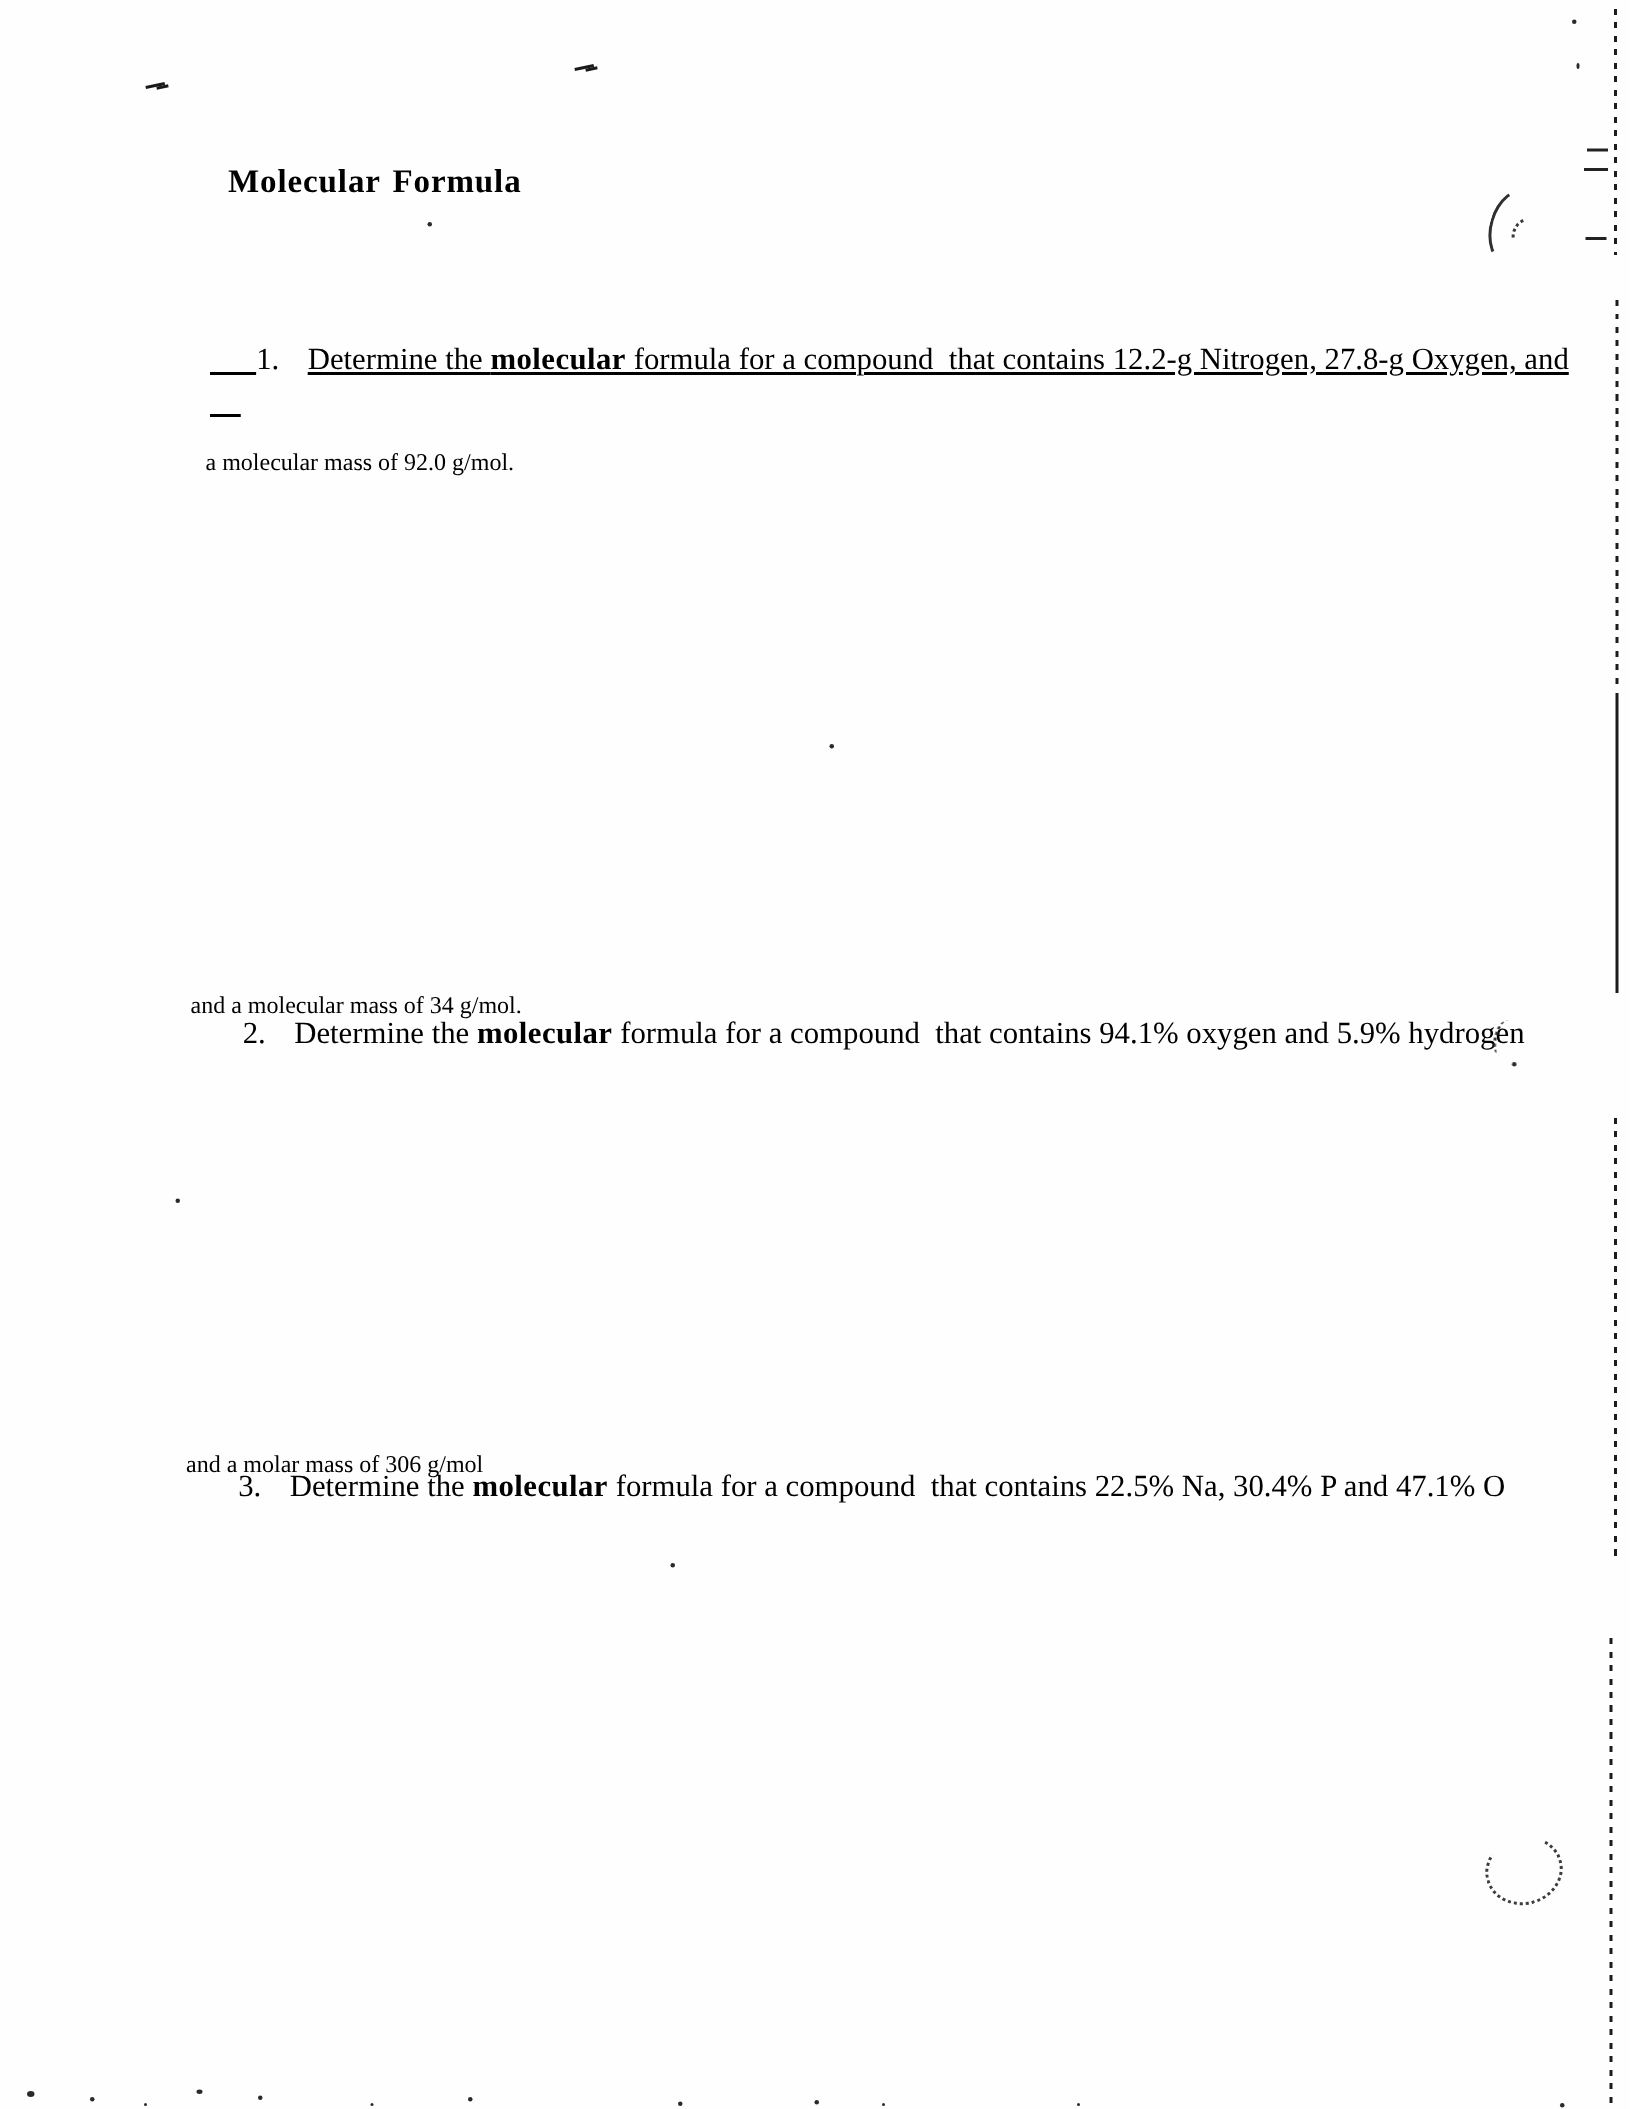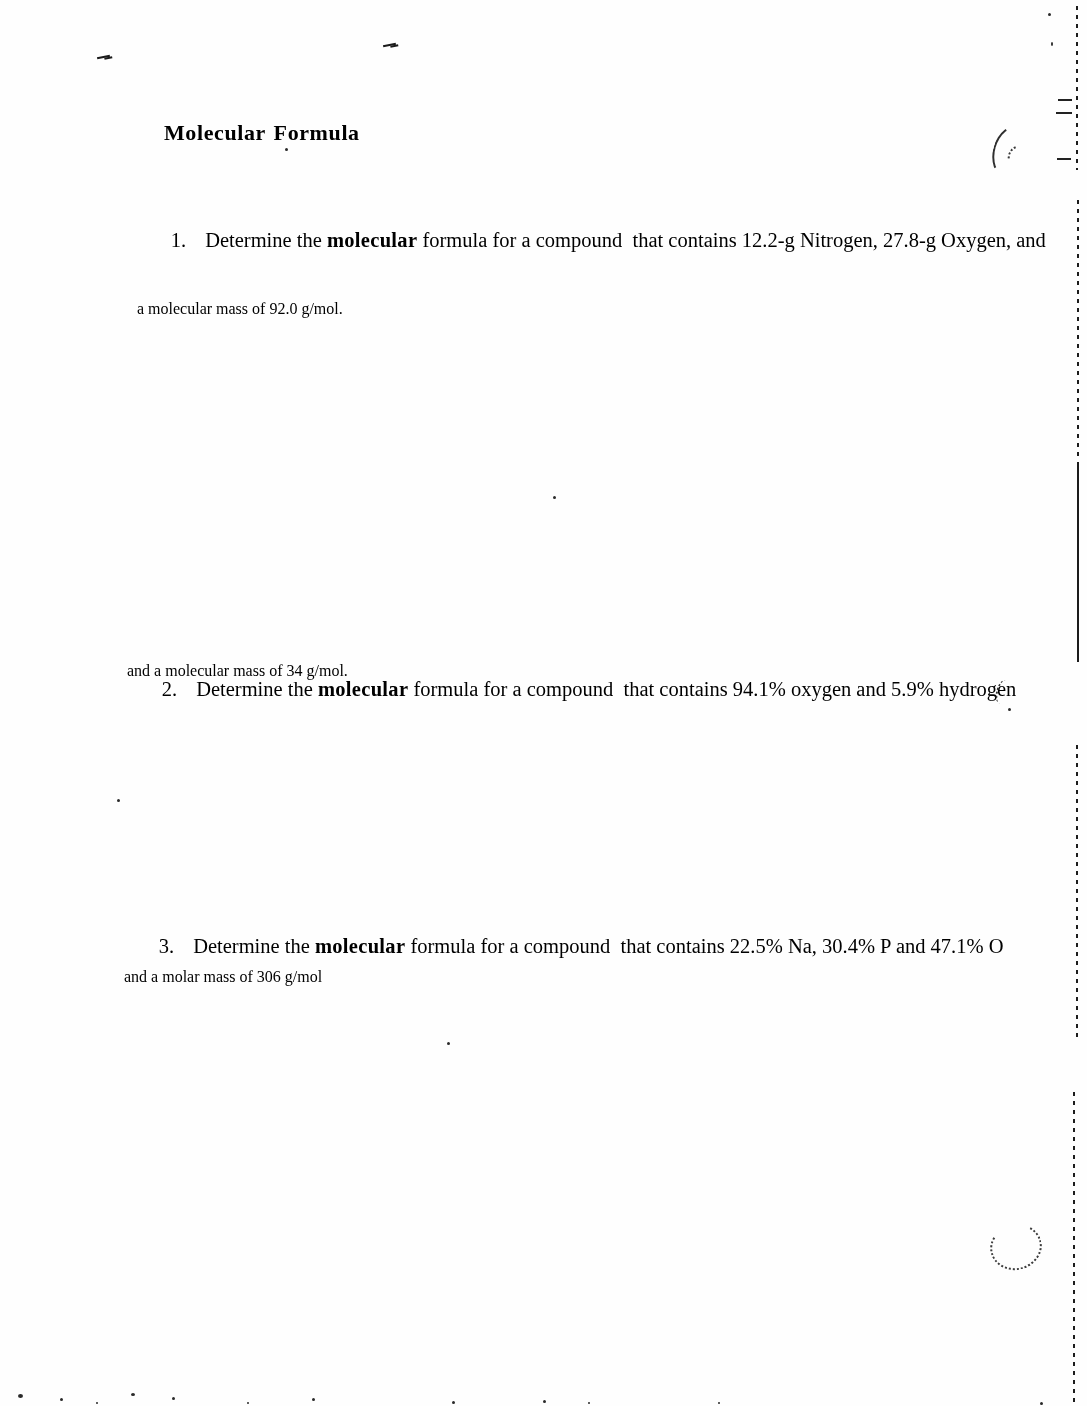--- a/index.html
+++ b/index.html
@@ -8,21 +8,21 @@
     width:1087px;height:1406px;
     background:#fefefe;
     overflow:hidden;
     font-family:"Liberation Serif", serif;
     color:#141414;
   }
   .scan{filter:blur(0.3px) contrast(1.25);}
   .title{
     position:absolute;left:148px;top:104px;
     font-size:22px;font-weight:700;letter-spacing:0.6px;
-    word-spacing:2px;white-space:pre;margin:16px;
+    word-spacing:2px;white-space:pre;margin:4px;
   }
   .qline{position:absolute;font-size:20.5px;white-space:pre;line-height:28px;}
   .qline .num{display:inline-block;margin-right:19px;}
   .qline b{font-weight:700;letter-spacing:0.3px;}
   .cont{position:absolute;font-size:16px;white-space:pre;line-height:28px;}
 
   
   .edge-dash{position:absolute;width:2px;background:repeating-linear-gradient(180deg,#1c1c1c 0 4px,transparent 4px 9px);}
   .edge-solid{position:absolute;width:2px;background:#1c1c1c;}
   .tick{position:absolute;height:2px;background:#222;}
@@ -39,31 +39,31 @@
     border-radius:50%;border-top-color:transparent;transform:rotate(-14deg);}
 </style>
 </head>
 <body>
 
 <div class="page">
 
   <div class="scan">
     <h1 class="title">Molecular Formula</h1>
 
-    <div class="qline" style="left:140px;top:198px;">
+    <div class="qline" style="left:140px;top:198px;text-decoration:underline;">
       <span class="num">1.</span><span>Determine the </span><b>molecular</b><span> formula for a compound  that contains 12.2-g Nitrogen, 27.8-g Oxygen, and</span>
     </div>
     <div class="cont" style="left:137px;top:295px;">a molecular mass of 92.0 g/mol.</div>
 
     <div class="qline" style="left:131px;top:647px;">
       <span class="num">2.</span><span>Determine the </span><b>molecular</b><span> formula for a compound  that contains 94.1% oxygen and 5.9% hydrogen</span>
     </div>
     <div class="cont" style="left:127px;top:657px;text-align:right;">and a molecular mass of 34 g/mol.</div>
 
-    <div class="qline" style="left:128px;top:904px;text-align:right;">
+    <div class="qline" style="left:128px;top:949px;text-align:right;">
       <span class="num">3.</span><span>Determine the </span><b>molecular</b><span> formula for a compound  that contains 22.5% Na, 30.4% P and 47.1% O</span>
     </div>
     <div class="cont" style="left:124px;top:963px;">and a molar mass of 306 g/mol</div>
   </div>
 
   <div class="edge-dash" style="left:1076px;top:6px;height:164px;"></div>
   <div class="edge-dash" style="left:1077px;top:200px;height:260px;"></div>
   <div class="edge-solid" style="left:1077px;top:462px;height:200px;"></div>
   <div class="edge-dash" style="left:1076px;top:745px;height:295px;"></div>
   <div class="edge-dash" style="left:1073px;top:1092px;height:314px;"></div>

